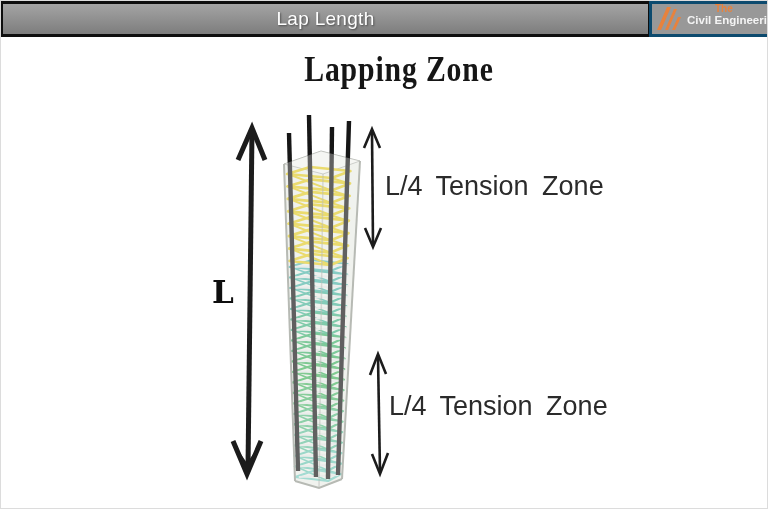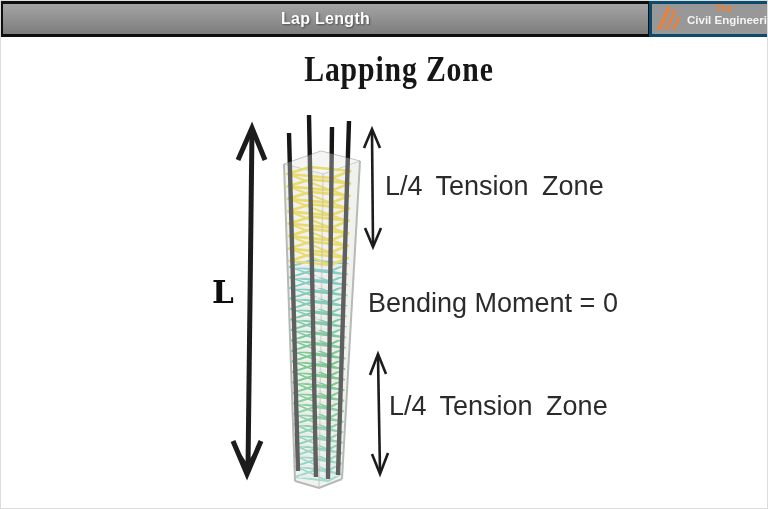--- a/index.html
+++ b/index.html
@@ -4,21 +4,21 @@
 <style>
   html,body{margin:0;padding:0;background:#fff;}
   .page{position:relative;width:768px;height:509px;background:#ffffff;border:1px solid #dcdcdc;
         box-sizing:border-box;overflow:hidden;font-family:"Liberation Sans",sans-serif;}
 
   
   .header{position:absolute;left:0;top:0;width:650px;height:36px;box-sizing:border-box;
           background:linear-gradient(#a4a4a4,#7d7d7d);
           border:3px solid #0e0e0e;border-left-width:2px;
           display:flex;align-items:center;justify-content:center;}
-  .header-title{color:#ffffff;font-weight:bold;font-size:16px;letter-spacing:.3px;
+  .header-title{color:#ffffff;font-weight:normal;font-size:19px;letter-spacing:.3px;
                 text-shadow:1px 1px 2px rgba(0,0,0,.45);}
   .logo-box{position:absolute;left:648px;top:0;width:136px;height:36px;box-sizing:border-box;
             background:#989898;border:3px solid #0c4a6e;display:flex;align-items:flex-start;}
   .logo-stripes{margin-left:3px;flex:0 0 auto;}
   .logo-stripes polygon{fill:var(--accent,#e8823c);}
   .logo-text{line-height:1;margin-left:-6px;}
   .logo-the{color:var(--accent,#e8823c);font-size:10px;font-weight:bold;margin-left:28px;margin-bottom:1px;}
   .logo-ce{color:#f4f4f4;font-size:11.5px;font-weight:bold;white-space:nowrap;}
 
   
@@ -201,16 +201,15 @@
       </g>
       <g>
         <line x1="377" y1="356" x2="379" y2="471" stroke="#1c1c1c" stroke-width="2.6"></line>
         <polyline points="369,374 377,353 385,373" fill="none" stroke="#1c1c1c" stroke-width="2.6"></polyline>
         <polyline points="371,453 379,473 387,452" fill="none" stroke="#1c1c1c" stroke-width="2.6"></polyline>
       </g>
     </svg>
 
   <div class="label label-L">L</div>
   <div class="label label-zone label-topzone">L/4 Tension Zone</div>
-  <div class="label label-bm">Bending Moment = 0</div>
   <div class="label label-zone label-bottomzone">L/4 Tension Zone</div>
 
 </div>
 
 </body></html>

